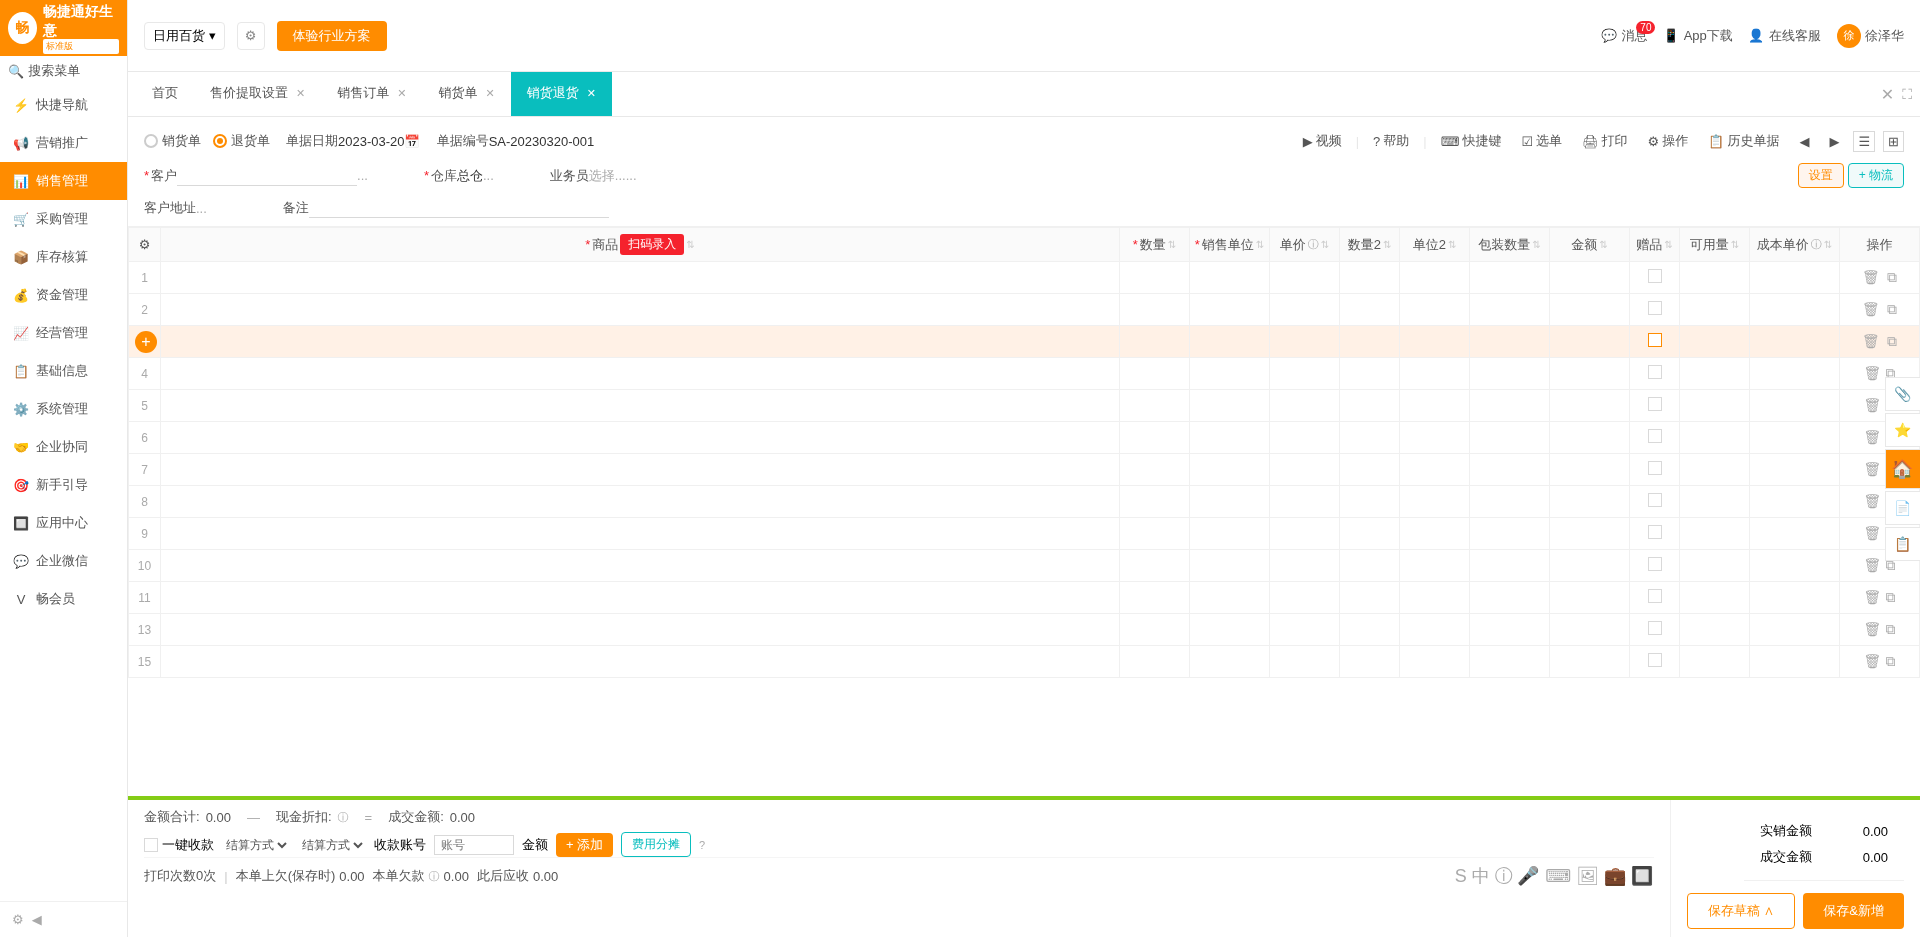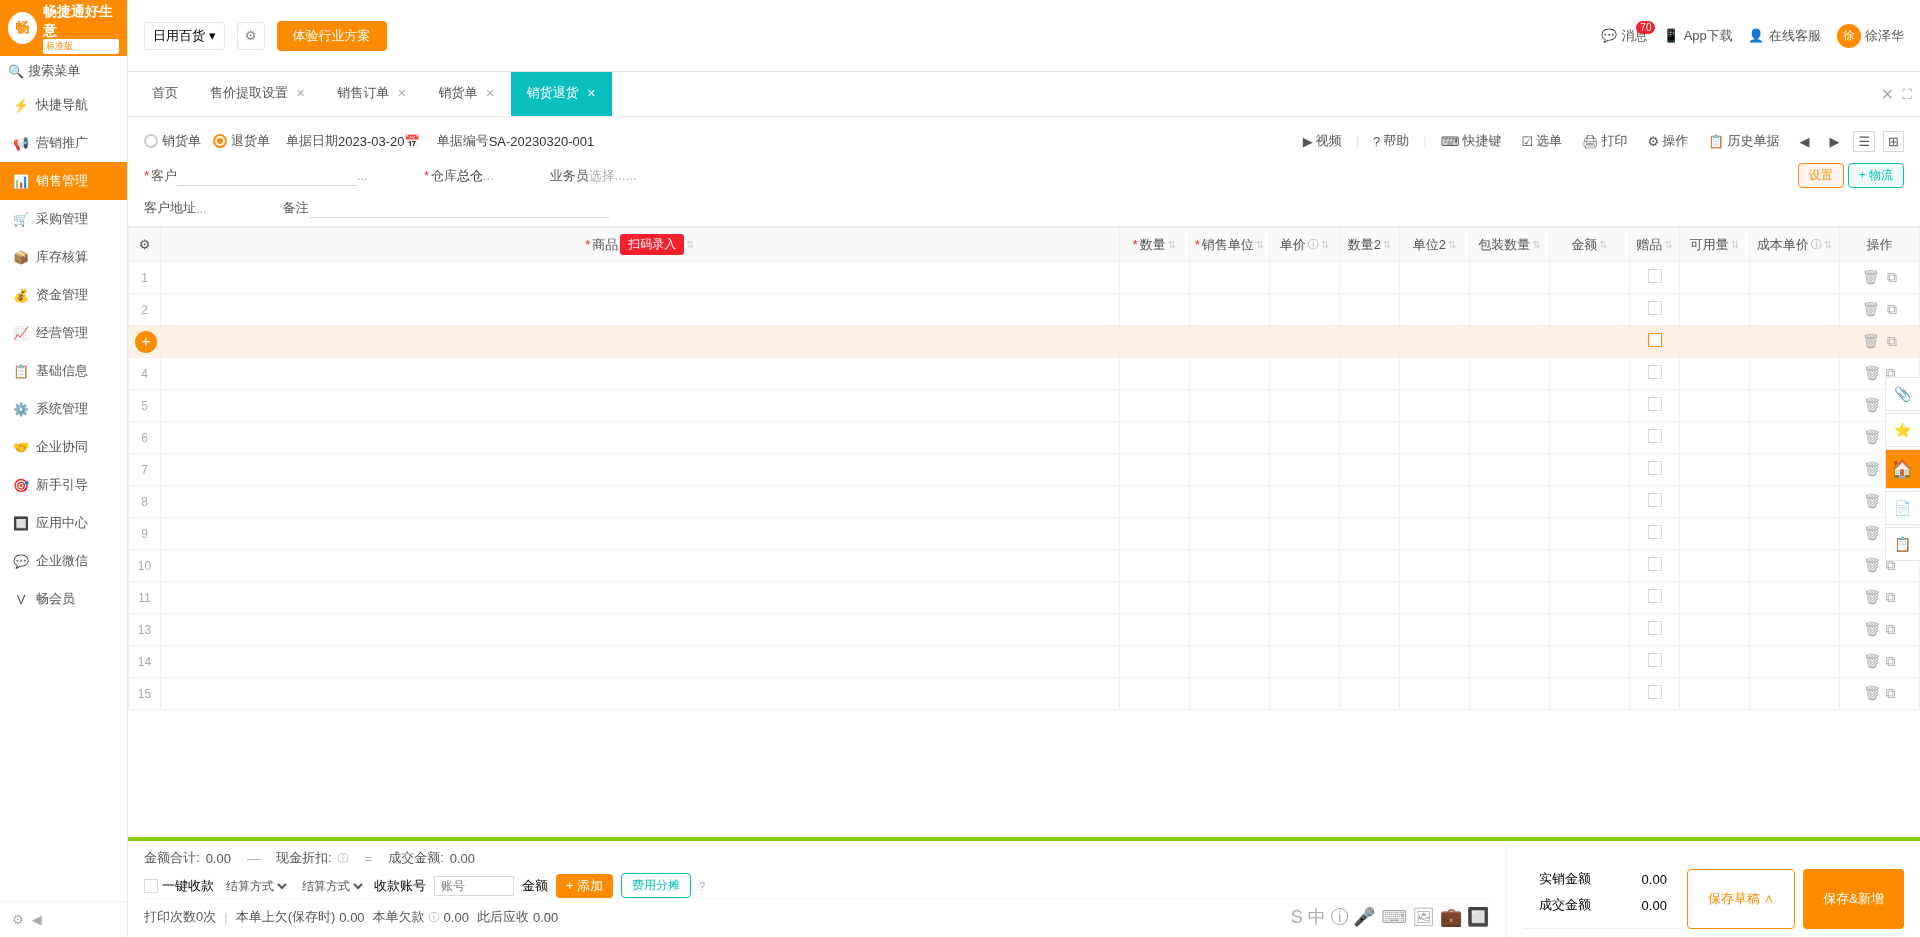--- a/index.html
+++ b/index.html
@@ -92,33 +92,33 @@
     .dash { color: #aaa; }
     .equal { color: #aaa; }
     .payment-row { display: flex; align-items: center; gap: 8px; }
     .checkbox-label { display: flex; align-items: center; gap: 4px; cursor: pointer; }
     .add-btn-orange { background: #ff8c00; color: #fff; padding: 3px 10px; border-radius: 4px; cursor: pointer; font-size: 12px; border: none; }
     .fee-btn { border: 1px solid #09bebe; color: #09bebe; padding: 3px 10px; border-radius: 4px; cursor: pointer; font-size: 12px; background: #fff; }
     .bottom-stats { display: flex; align-items: center; gap: 8px; font-size: 12px; color: #555; padding-top: 6px; border-top: 1px solid #f5f5f5; }
     .stat-item { display: flex; align-items: center; gap: 4px; }
     .right-summary { background: #fff; padding: 10px 16px; border-bottom: 1px solid #f0f0f0; min-width: 160px; }
     .right-summary-row { display: flex; justify-content: space-between; align-items: center; padding: 4px 0; font-size: 13px; }
-    .btn-save-draft { background: #fff; border: 1px solid #ff8c00; color: #ff8c00; padding: 20px 20px; border-radius: 4px; cursor: pointer; font-size: 13px; }
+    .btn-save-draft { background: #fff; border: 1px solid #ff8c00; color: #ff8c00; padding: 8px 20px; border-radius: 4px; cursor: pointer; font-size: 13px; }
     .btn-save-new { background: #ff8c00; color: #fff; padding: 8px 20px; border-radius: 4px; cursor: pointer; font-size: 13px; border: none; }
 
     
     .float-right { position: fixed; right: 0; top: 50%; transform: translateY(-50%); display: flex; flex-direction: column; gap: 2px; z-index: 100; }
     .float-btn { background: #fff; border: 1px solid #e8e8e8; border-right: none; padding: 8px 6px; cursor: pointer; color: #888; font-size: 18px; writing-mode: horizontal-tb; display: flex; flex-direction: column; align-items: center; }
 
     .info-icon { color: #aaa; font-size: 11px; }
     select.inline-select { border: none; background: transparent; color: #555; font-size: 12px; cursor: pointer; }
 
     .bottom-wrapper { display: flex; border-top: 4px solid #84cc16; background: #fff; }
     .bottom-left { flex: 1; padding: 8px 16px; }
-    .bottom-right { display: flex; flex-direction: row; align-items: flex-end; padding: 8px 16px; gap: 4px; border-left: 1px solid #f0f0f0; min-width: 200px; }
+    .bottom-right { display: flex; flex-direction: column; align-items: flex-end; padding: 8px 16px; gap: 4px; border-left: 1px solid #f0f0f0; min-width: 200px; }
   </style>
 </head>
 <body>
 
 <div class="sidebar">
   <div class="sidebar-logo">
     <div style="width:32px;height:32px;background:#fff;border-radius:50%;display:flex;align-items:center;justify-content:center;color:#ff8c00;font-weight:bold;font-size:14px;">畅</div>
     <div>
       <div class="sidebar-logo-text">畅捷通好生意</div>
       <div class="sidebar-logo-badge">标准版</div>
@@ -615,35 +615,20 @@
             <td></td>
             <td></td>
             <td></td>
             <td><span class="checkbox-cell"></span></td>
             <td></td>
             <td></td>
             <td><span class="op-btn">🗑</span><span class="op-btn">⧉</span></td>
           </tr>
         <tr>
             <td><span class="row-num">13</span></td>
-            <td></td>
-            <td></td>
-            <td></td>
-            <td></td>
-            <td></td>
-            <td></td>
-            <td></td>
-            <td></td>
-            <td><span class="checkbox-cell"></span></td>
-            <td></td>
-            <td></td>
-            <td><span class="op-btn">🗑</span><span class="op-btn">⧉</span></td>
-          </tr>
-        <tr>
-            <td><span class="row-num">14</span></td>
             <td></td>
             <td></td>
             <td></td>
             <td></td>
             <td></td>
             <td></td>
             <td></td>
             <td></td>
             <td><span class="checkbox-cell"></span></td>
             <td></td>

